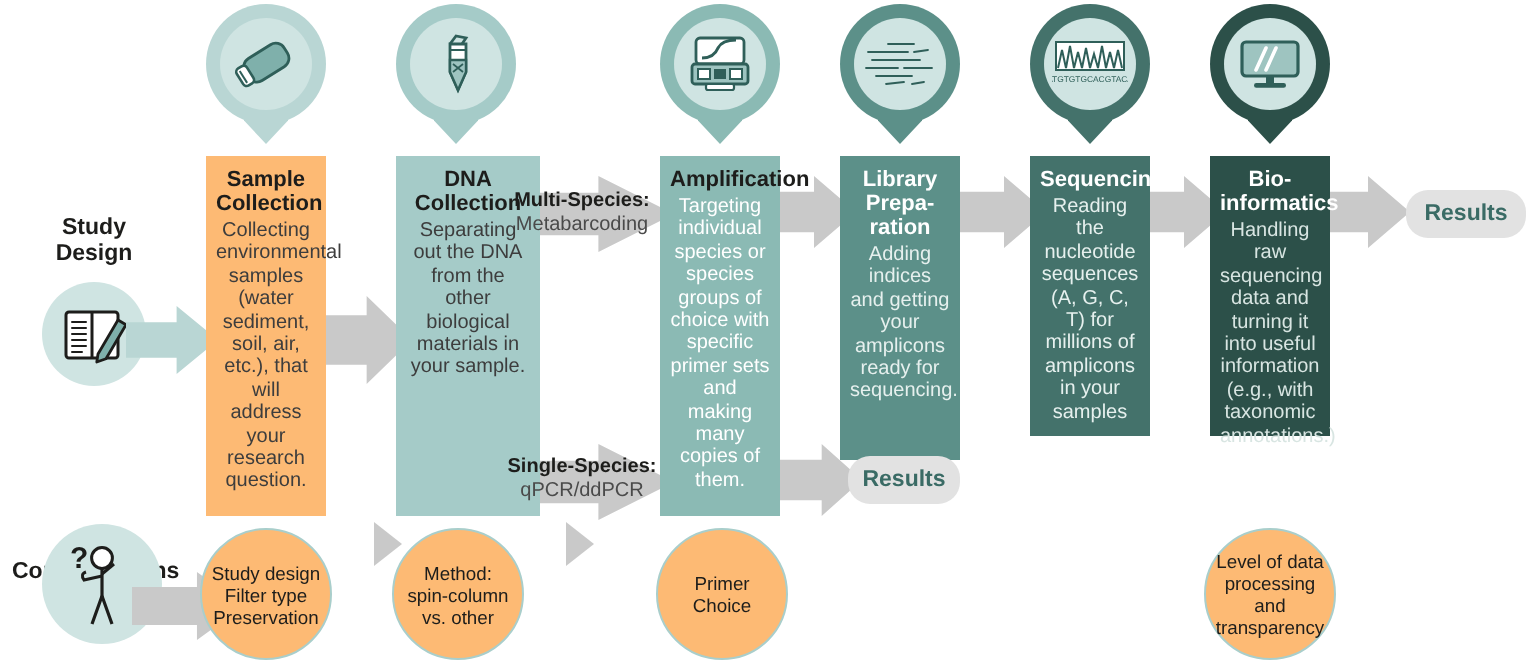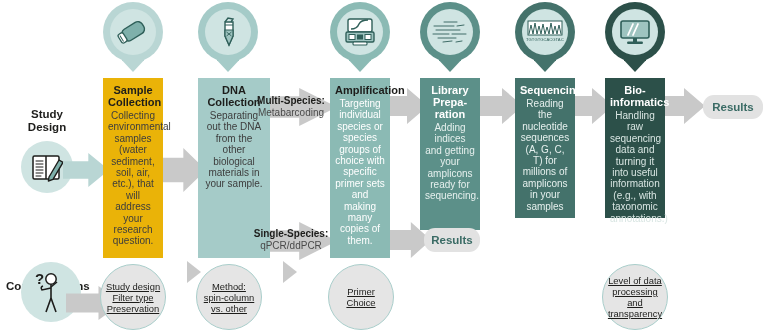--- a/index.html
+++ b/index.html
@@ -120,31 +120,30 @@
     display:flex;
     align-items:center;
     justify-content:center;
   }
 
   
   .bubble{
     position:absolute;
     border-radius:50%;
     border:1.4px solid #a9cecb;
-    background:#e5e5e5;
+    background:#fdba74;
     display:flex;
     align-items:center;
     justify-content:center;
     text-align:center;
     font-size:9.4px;
     line-height:11px;
     color:#1d1d1b;
     box-sizing:border-box;
     padding:4px;
-    text-decoration:underline;
   }
 </style>
 </head>
 <body>
 
 <div id="stage">
 
   <div class="pin" style="left:103px;top:2px;width:60px;height:76px;">
     <div class="disc" style="width:60px;height:60px;background:#b9d6d4;"></div>
     <div class="tail" style="top:44px;background:#b9d6d4;"></div>
@@ -270,21 +269,21 @@
   <div class="garrow lg" style="left:383px;top:222px;width:48px;height:36px;"></div>
 
   <div class="garrow lg" style="left:473px;top:88px;width:50px;height:36px;"></div>
   <div class="garrow lg" style="left:563px;top:88px;width:50px;height:36px;"></div>
   <div class="garrow lg" style="left:655px;top:88px;width:50px;height:36px;"></div>
 
   <div class="garrow sm" style="left:187px;top:261px;width:14px;height:22px;"></div>
   <div class="garrow sm" style="left:283px;top:261px;width:14px;height:22px;"></div>
   <div class="garrow lg" style="left:66px;top:286px;width:56px;height:34px;"></div>
 
-  <div class="col" style="left:103px;top:78px;width:60px;height:180px;background:#eab308;">
+  <div class="col" style="left:103px;top:78px;width:60px;height:180px;background:#fdba74;">
     <span class="ctitle" style="color:#1d1d1b;">
       <span>Sample</span><br><span>Collection</span>
     </span>
     <span class="cbody" style="color:#3d3d3d;">Collecting environmental samples (water sediment, soil, air, etc.), that will address your research question.</span>
   </div>
 
   <div class="col" style="left:198px;top:78px;width:72px;height:180px;background:#a5cbc8;">
     <span class="ctitle" style="color:#1d1d1b;">
       <span>DNA</span><br><span>Collection</span>
     </span>

